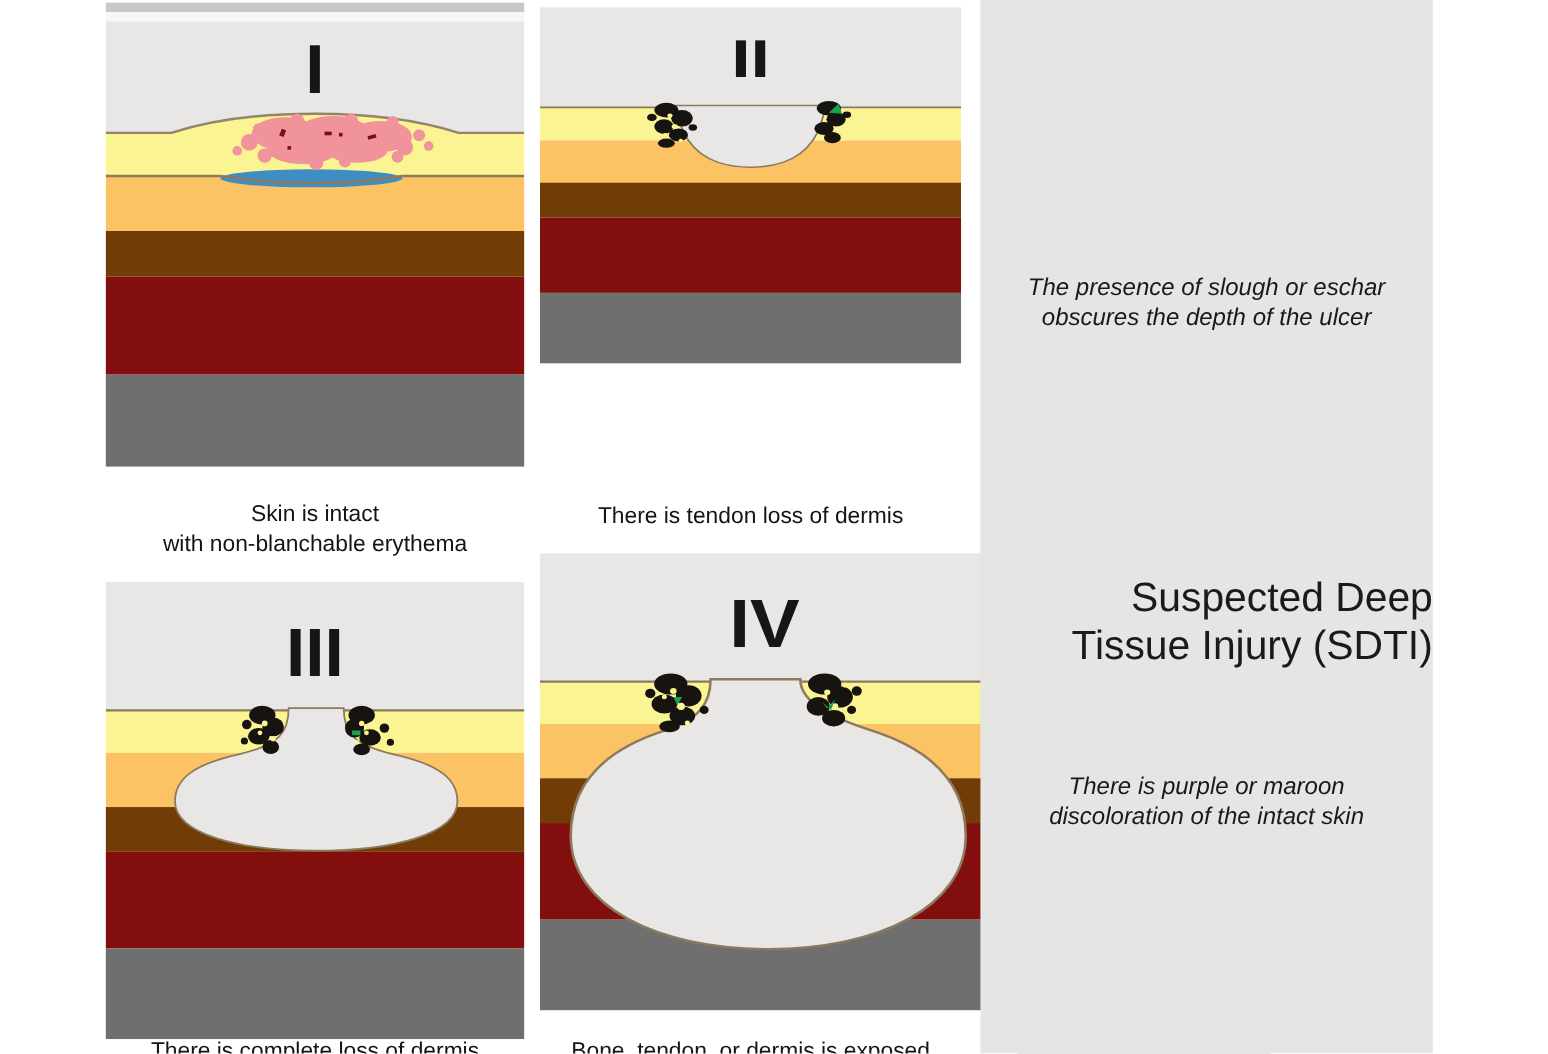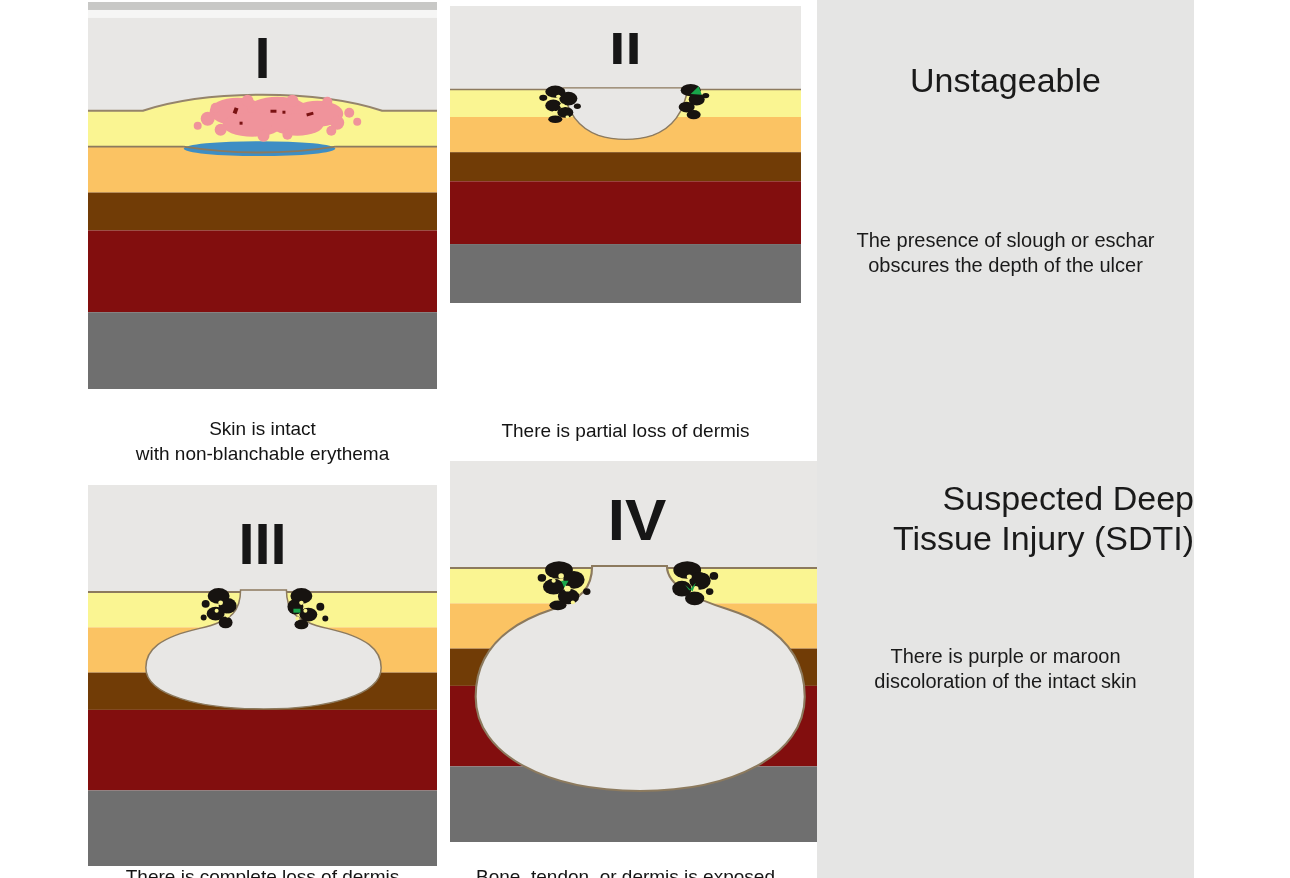--- a/index.html
+++ b/index.html
@@ -16,21 +16,21 @@
   .side-panel{
     position:absolute;left:817px;top:0;width:377px;height:878px;
     background:#e5e5e4;
   }
   .side-title{
     position:absolute;left:0;width:100%;text-align:center;
     font-size:34px;line-height:40px;color:#1a1a1a;white-space:pre-line;
   }
   .side-desc{
     position:absolute;left:0;width:100%;text-align:center;
-    font-size:20px;line-height:25px;color:#1a1a1a;white-space:pre-line;
+    font-size:20px;line-height:25px;color:#1a1a1a;white-space:pre-line;font-style:italic;
   }
   .numeral{
     font-family:"Liberation Sans", sans-serif;font-weight:bold;font-size:58px;
   }
 </style>
 </head>
 <body>
 
 <div class="stage-cell" style="left:88px;top:2px;width:349px;height:387px;">
   <svg viewBox="0 0 350 388" preserveAspectRatio="none">
@@ -203,25 +203,24 @@
       <circle cx="230" cy="130" r="2.6"></circle>
       <circle cx="238" cy="112" r="2"></circle>
     </g>
     <path d="M220,126 L224,132 L230,124 L227,133 Z" fill="#18a54a"></path>
     <text x="175" y="80" text-anchor="middle" class="numeral" fill="#161616">IV</text>
   </svg>
 </div>
 
 <div class="caption" style="left:88px;top:396px;width:349px;">Skin is intact
 with non-blanchable erythema</div>
-<div class="caption" style="left:450px;top:398px;width:351px;">There is partial loss of dermis</div>
+<div class="caption" style="left:450px;top:398px;width:351px;">There is tendon loss of dermis</div>
 <div class="caption" style="left:88px;top:844px;width:349px;">There is complete loss of dermis</div>
 <div class="caption" style="left:450px;top:844px;width:351px;">Bone, tendon, or dermis is exposed</div>
 
 <div class="side-panel">
-  <div class="side-title" style="top:60px;">Unstageable</div>
   <div class="side-desc" style="top:228px;">The presence of slough or eschar
 obscures the depth of the ulcer</div>
   <div class="side-title" style="top:478px;text-align:right;">Suspected Deep
 Tissue Injury (SDTI)</div>
   <div class="side-desc" style="top:644px;">There is purple or maroon
 discoloration of the intact skin</div>
 </div>
 
 </body></html>

